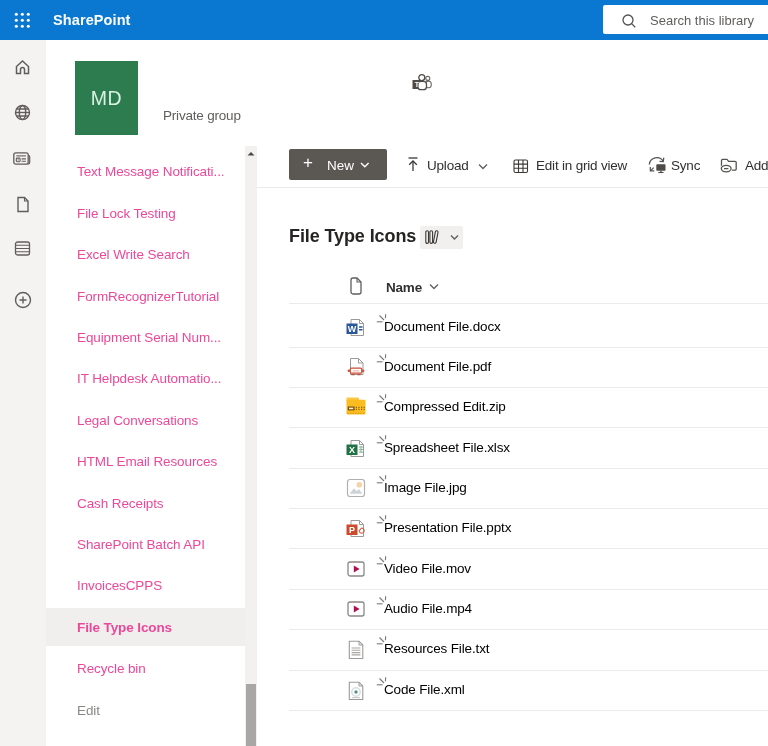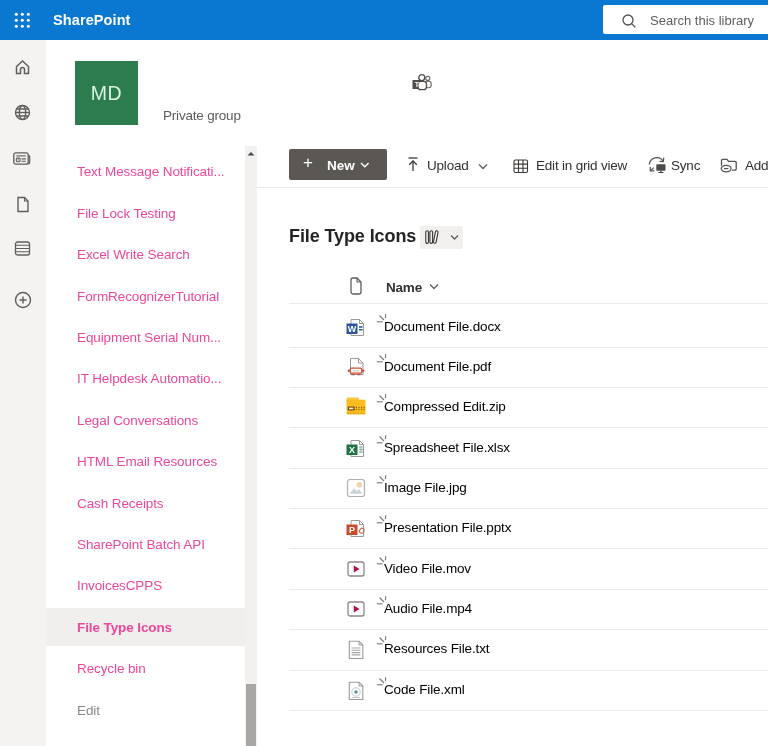--- a/index.html
+++ b/index.html
@@ -11,37 +11,37 @@
   
   #topbar { left:0; top:0; width:768px; height:40px; background:#0a78d0; }
   #sptext { left:53px; top:12px; color:#fff; font-size:14.5px; font-weight:700; letter-spacing:0.1px; }
   #search { left:603px; top:5px; width:170px; height:29px; background:#fff; border-radius:2px; }
   #searchtxt { left:650px; top:13px; font-size:13px; color:#605e5c; }
 
   
   #rail { left:0; top:40px; width:46px; height:706px; background:#f4f3f2; }
 
   
-  #mdsq { left:75px; top:61px; width:63px; height:64px; background:#2d7c4f; color:#d9f2e2;
+  #mdsq { left:75px; top:61px; width:63px; height:74px; background:#2d7c4f; color:#d9f2e2;
      font-size:19.5px; letter-spacing:0.5px; display:flex; align-items:center; justify-content:center; }
   #title { left:160px; top:71px; font-size:22px; font-weight:700; color:#252423; letter-spacing:-0.2px; }
   #privgrp { left:163px; top:108px; font-size:13.5px; color:#605e5c; letter-spacing:-0.2px; }
 
   
   .navitem { left:77px; font-size:13.5px; color:#ec4899; white-space:nowrap; letter-spacing:-0.1px; }
   #navsel { left:46px; top:608px; width:199px; height:38px; background:#f0efed; }
   
   #sbtrack { left:245px; top:146px; width:12px; height:600px; background:#f2f1f0; }
   #sbthumb { left:246px; top:684px; width:10px; height:62px; background:#a9a7a5; }
 
   
   #btnnew { left:289px; top:149px; width:98px; height:31px; background:#5b5853; border-radius:2px;
      color:#fff; }
   #btnnew .plus { position:absolute; left:14px; top:4px; font-size:17px; font-weight:400;}
-  #btnnew .lbl { position:absolute; left:38px; top:8.5px; font-size:13.5px; font-weight:700;}
+  #btnnew .lbl { position:absolute; left:38px; top:8.5px; font-size:13.5px; font-weight:400;}
   .tbtxt { font-size:13.5px; color:#323130; letter-spacing:-0.2px; }
   #tbline { left:257px; top:187px; width:511px; height:1px; background:#eceae8; }
 
   
   #h1 { left:289px; top:226px; font-size:18px; font-weight:700; color:#252423; letter-spacing:-0.1px; }
   #viewbtn { left:420px; top:226px; width:43px; height:23px; background:#f1f0ee; border-radius:2px; }
 
   
   #namehdr { left:386px; top:280px; font-size:13.5px; font-weight:700; color:#323130; letter-spacing:-0.2px; }
   .rowline { left:289px; width:479px; height:1px; background:#edebe9; }

